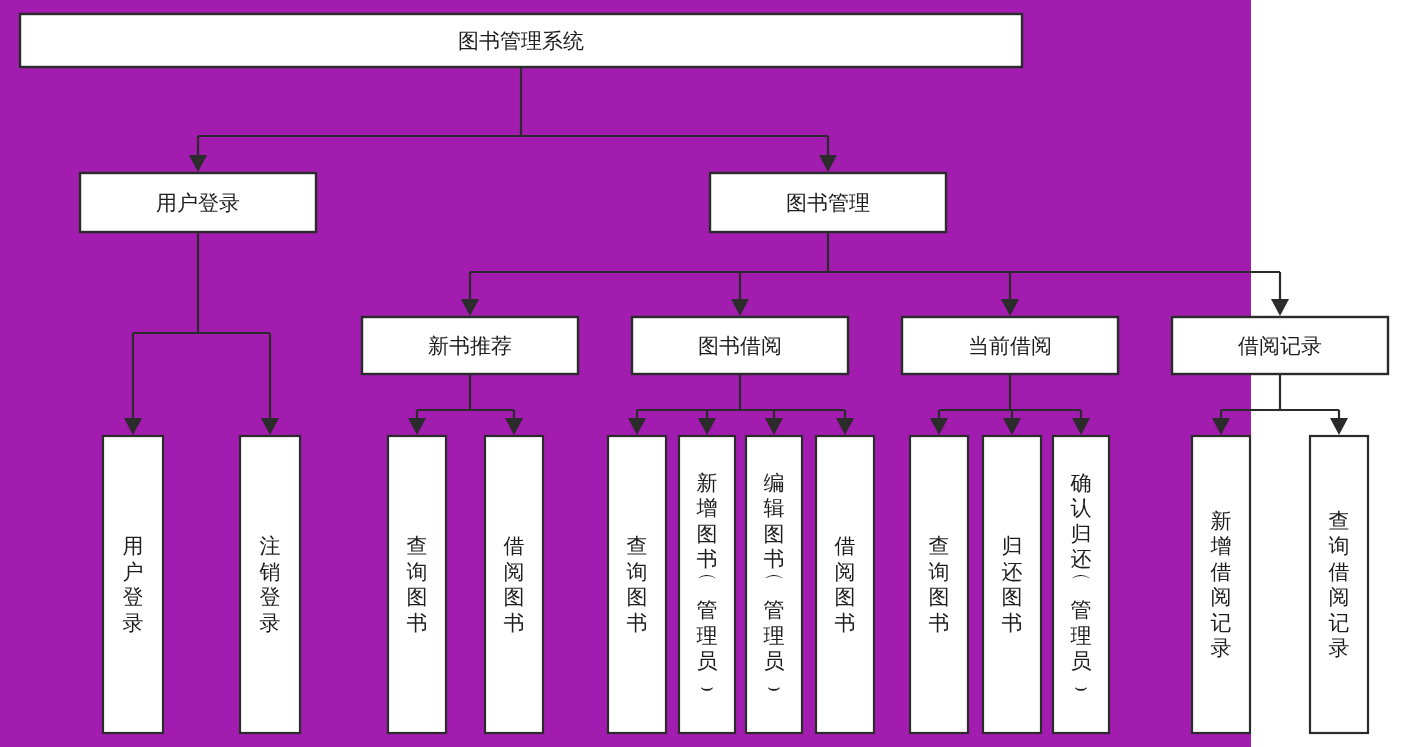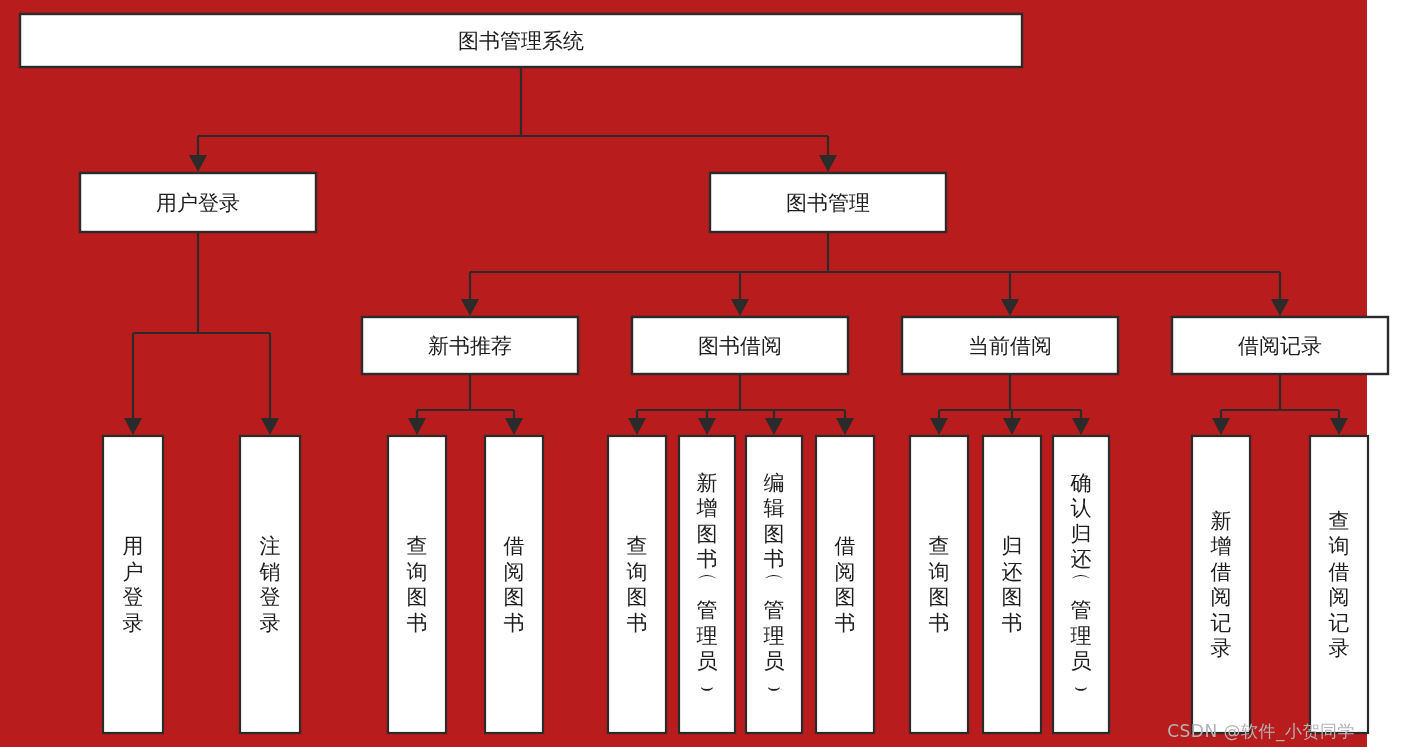--- a/index.html
+++ b/index.html
@@ -9,23 +9,23 @@
     background: #ffffff;
   }
   body {
     width: 1405px;
     height: 747px;
     overflow: hidden;
     font-family: "DejaVu Sans", "Liberation Sans", sans-serif;
   }
   #diagram-root {
     position: relative;
-    width: 1367px;
+    width: 1251px;
     height: 747px;
-    background: #b91c1c;
+    background: #a21caf;
   }
   svg.diagram-canvas {
     position: absolute;
     left: 0;
     top: 0;
     width: 1405px;
     height: 747px;
     display: block;
   }
   .node-box {
@@ -208,14 +208,13 @@
         <g>
           <rect x="1192" y="436" width="58" height="297" class="node-box-thin"></rect>
           <text x="1221" y="527.89" class="node-label-v"><tspan x="1221" dy="0">新</tspan><tspan x="1221" dy="25.5">增</tspan><tspan x="1221" dy="25.5">借</tspan><tspan x="1221" dy="25.5">阅</tspan><tspan x="1221" dy="25.5">记</tspan><tspan x="1221" dy="25.5">录</tspan></text>
         </g>
         <g>
           <rect x="1310" y="436" width="58" height="297" class="node-box-thin"></rect>
           <text x="1339" y="527.89" class="node-label-v"><tspan x="1339" dy="0">查</tspan><tspan x="1339" dy="25.5">询</tspan><tspan x="1339" dy="25.5">借</tspan><tspan x="1339" dy="25.5">阅</tspan><tspan x="1339" dy="25.5">记</tspan><tspan x="1339" dy="25.5">录</tspan></text>
         </g>
       </g>
     </svg>
-  <div class="watermark-text">CSDN @软件_小贺同学</div>
 </div>
 
 </body></html>

